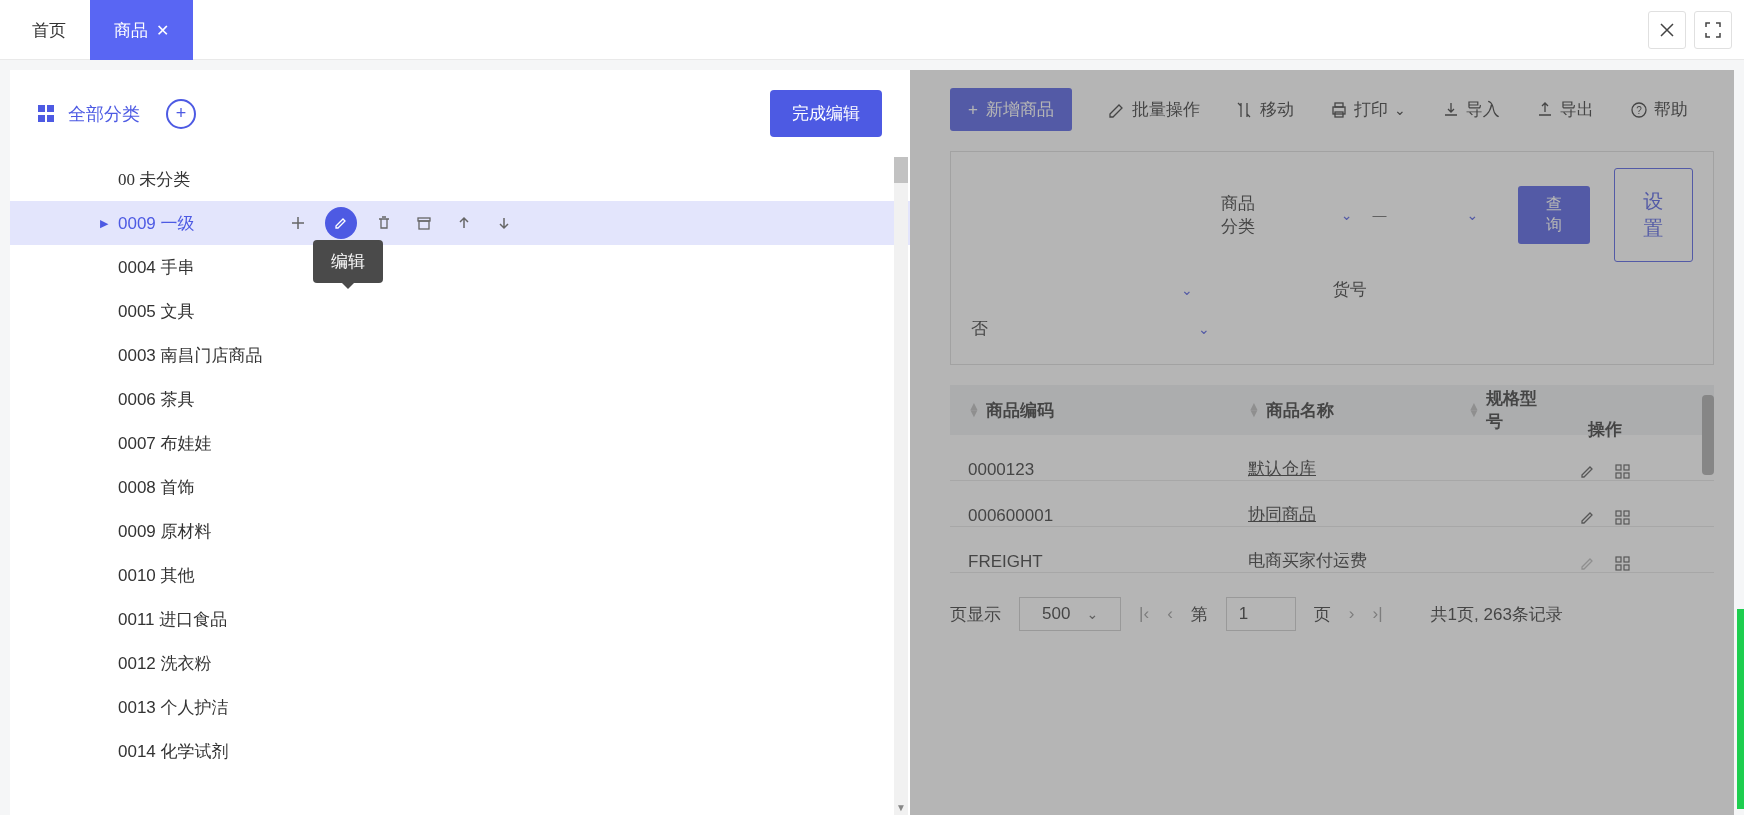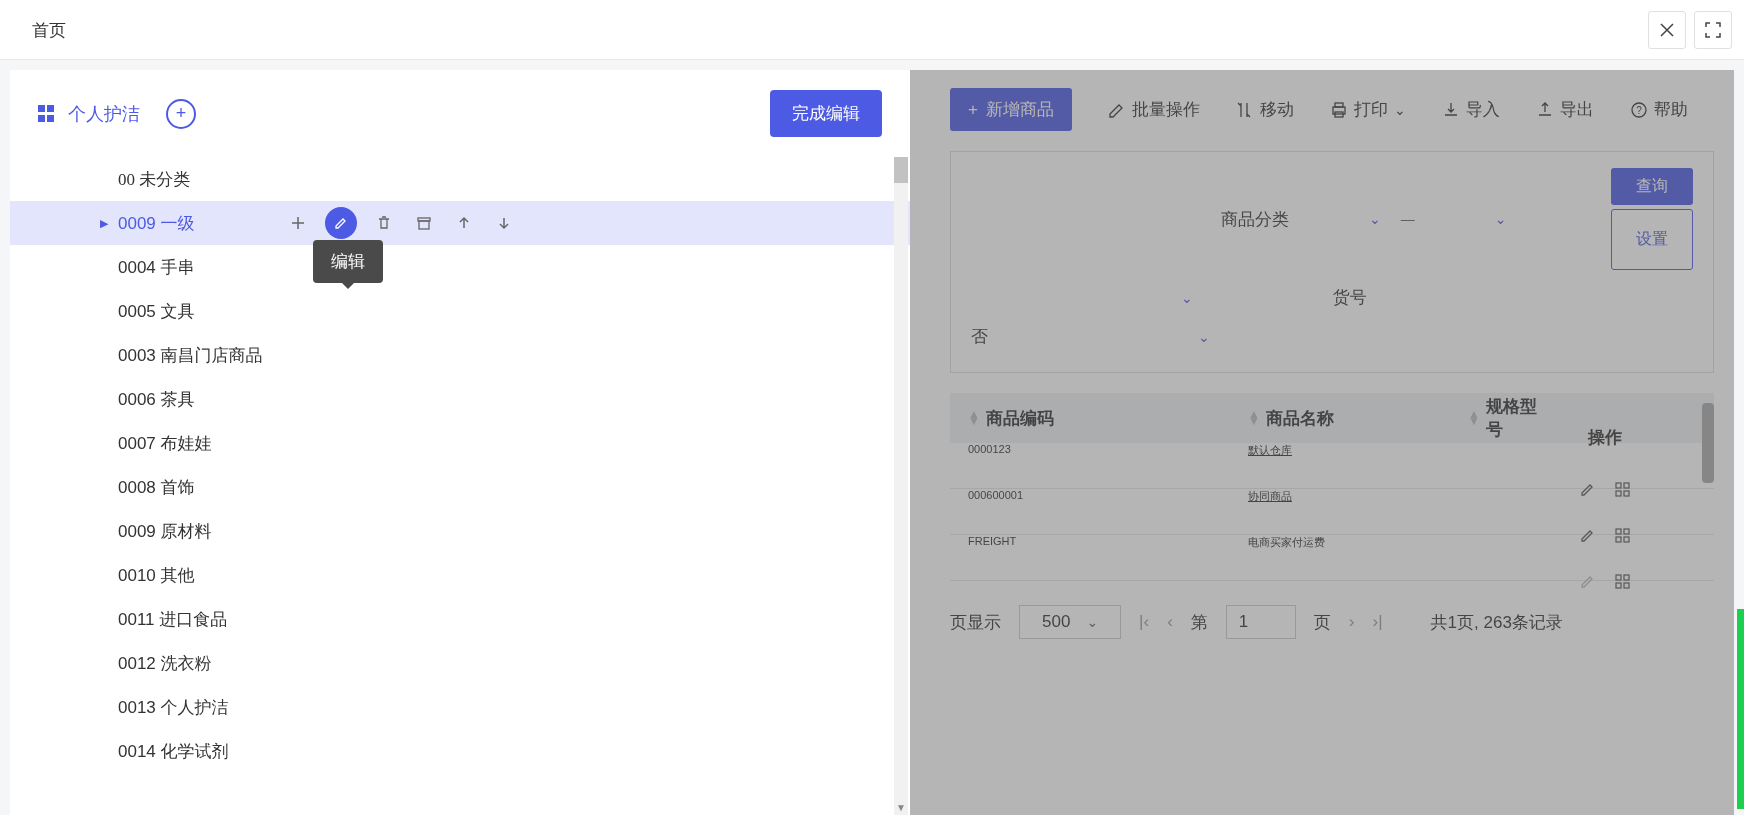--- a/index.html
+++ b/index.html
@@ -104,21 +104,21 @@
   border-radius: 3px;
   display: flex;
   align-items: center;
   gap: 8px;
 }
 .btn-outline-primary {
   border: 1px solid #4d5ae3;
   color: #4d5ae3;
   background: #fff;
   padding: 19px 24px;
-  font-size: 16px;
+  font-size: 20px;
   border-radius: 3px;
 }
 .btn-filled-primary {
   background: #4d5ae3;
   color: #fff;
   border: none;
   padding: 8px 24px;
   font-size: 16px;
   border-radius: 3px;
 }
@@ -174,24 +174,24 @@
 }
 .th {
   padding: 0 18px;
   display: flex;
   align-items: center;
   gap: 6px;
 }
 .sort-icon { color: #bbb; font-size: 12px; display:flex; flex-direction:column; line-height:7px; }
 .tr {
   display: flex;
-  align-items: flex-start;
+  align-items: flex-end;
   height: 46px;
   border-bottom: 1px solid #e5e5e5;
-  font-size: 11px;
+  font-size: 17px;
 }
 .td { padding: 0 18px; }
 .td.link { text-decoration: underline; color: #333; }
 .col-code { width: 280px; }
 .col-name { width: 220px; }
 .col-spec { width: 105px; }
 .col-action { width: 100px; display:flex; gap:18px; justify-content:center;margin-top:38px; }
 
 .pagination {
   margin-top: 24px;
@@ -394,20 +394,24 @@
   background: #1ece4f;
 }
 
 svg { display: block; }
 </style>
 </head>
 <body>
 
 <div class="top-tabs">
   <div class="tab">首页</div>
+  <div class="tab active">
+    <span>商品</span>
+    <span class="tab-close">✕</span>
+  </div>
   <div class="top-right-icons">
     <div class="icon-btn">
       <svg width="16" height="16" viewBox="0 0 16 16">
           <path d="M2 2 L14 14 M14 2 L2 14" stroke="#444" stroke-width="1.5" fill="none"></path>
         </svg>
     </div>
     <div class="icon-btn">
       <svg width="16" height="16" viewBox="0 0 16 16">
           <path d="M1 5 V1 H5 M11 1 H15 V5 M15 11 V15 H11 M5 15 H1 V11" stroke="#444" stroke-width="1.5" fill="none"></path>
         </svg>
@@ -473,21 +477,21 @@
             <div class="filter-select">
               <span></span>
               <span class="chevron-down">⌄</span>
             </div>
             <span class="dash">—</span>
             <div class="filter-select">
               <span></span>
               <span class="chevron-down">⌄</span>
             </div>
           </div>
-          <div style="margin-left:auto; display:flex; flex-direction:column; gap:4px;">
+          <div style="margin-left:auto; display:flex; flex-direction:row; gap:24px;align-items:center;">
             <button class="btn-filled-primary">查询</button>
             <button class="btn-outline-primary">设置</button>
           </div>
         </div>
         <div class="filter-row">
           <div class="filter-group" style="margin-left:150px;">
             <div class="filter-select">
               <span></span>
               <span class="chevron-down">⌄</span>
             </div>
@@ -624,21 +628,21 @@
 
   <div class="edit-panel">
     <div class="edit-header">
       <div class="header-left">
         <div class="grid-icon">
           <span></span>
             <span></span>
             <span></span>
             <span></span>
         </div>
-        <span class="category-root">个人护洁</span>
+        <span class="category-root">全部分类</span>
         <div class="add-category-btn">
           <span>+</span>
         </div>
       </div>
       <button class="done-btn">完成编辑</button>
     </div>
 
     <div class="tree-area">
       <div class="tooltip">编辑</div>
       <div id="tree-body">

